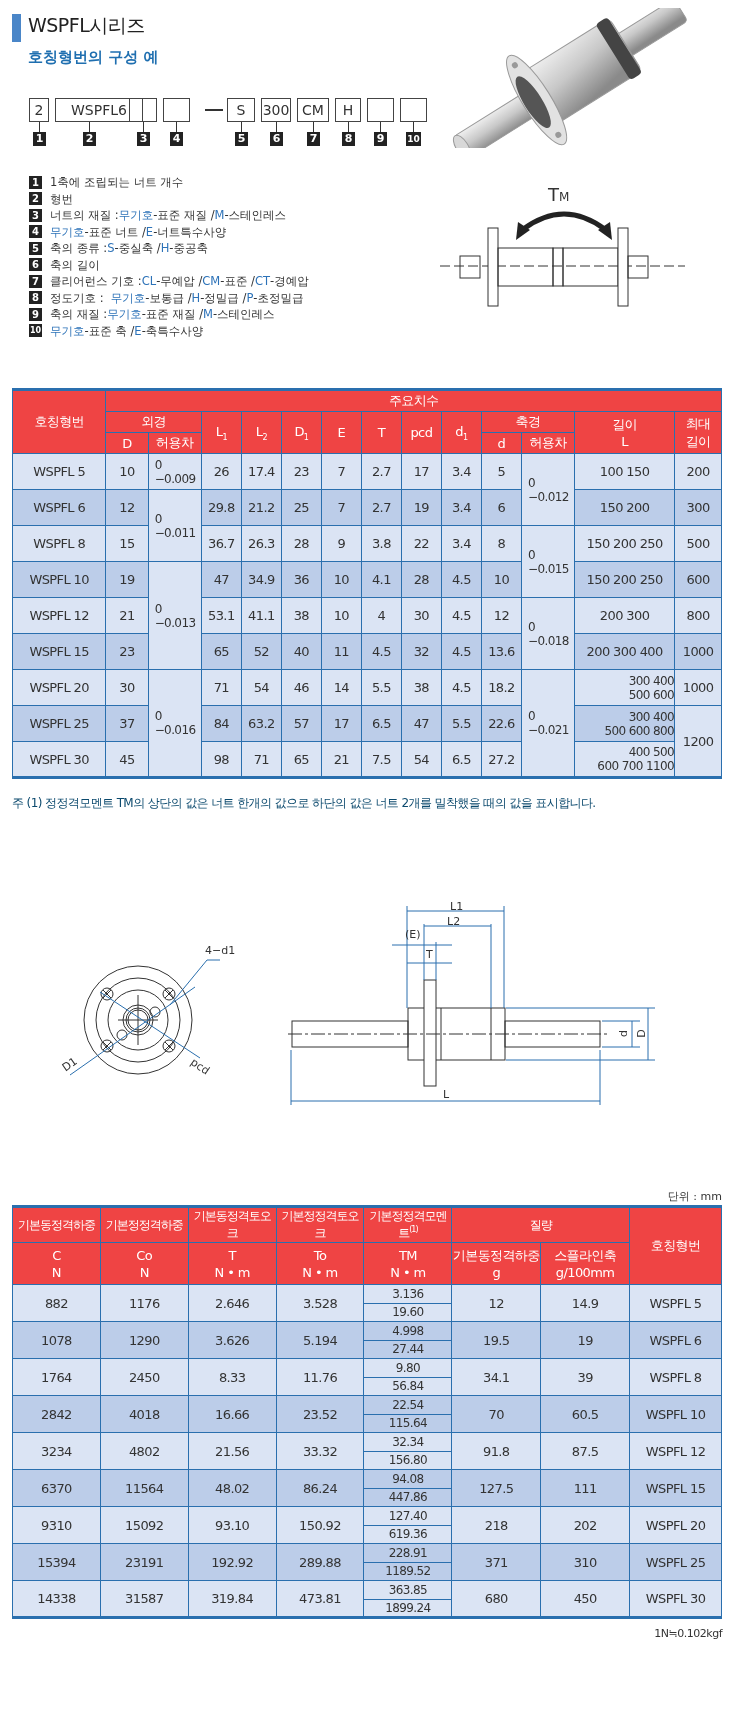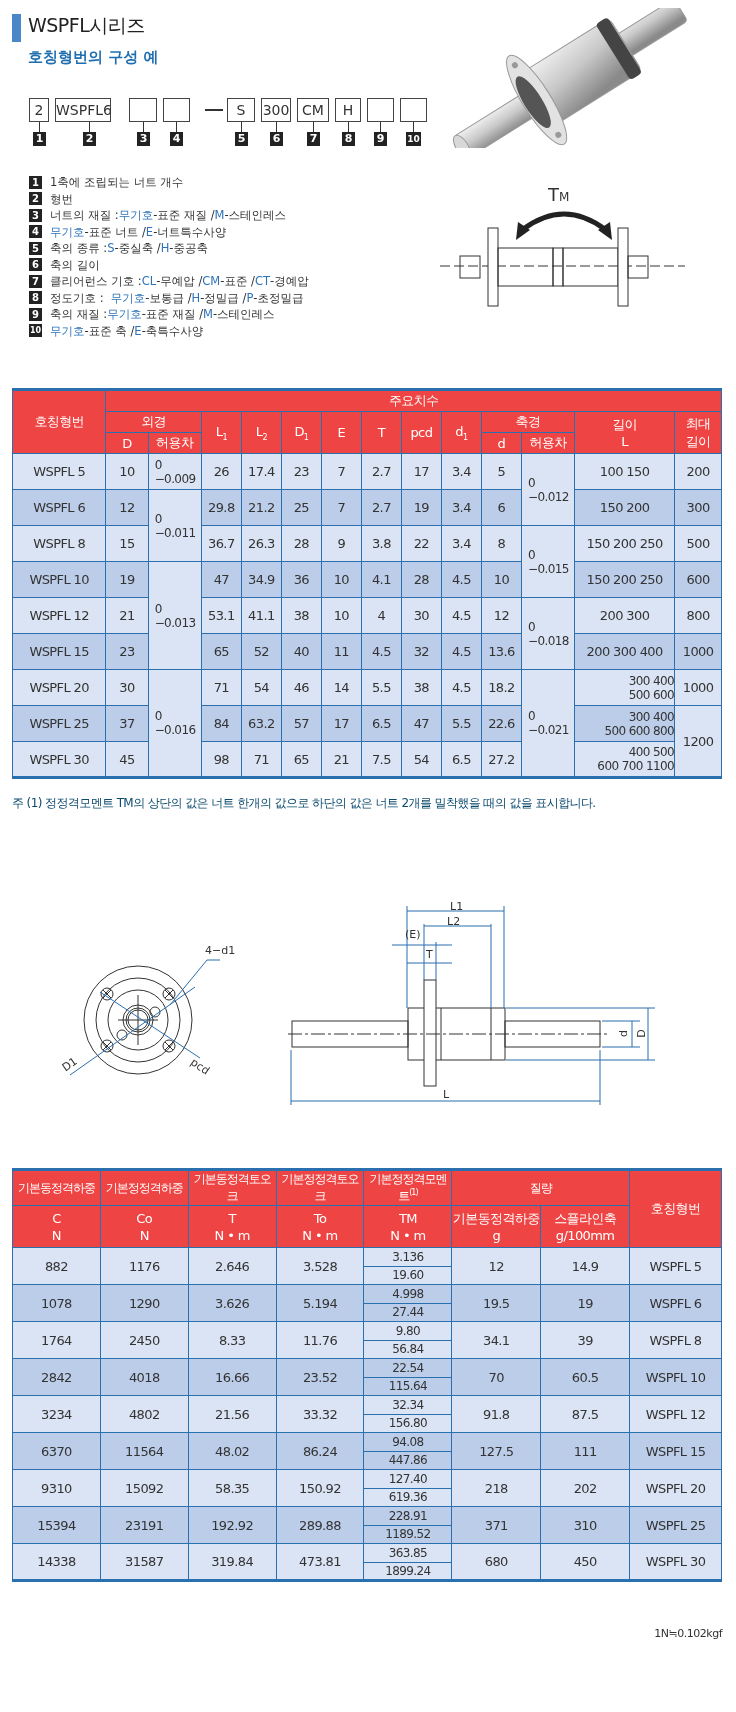--- a/index.html
+++ b/index.html
@@ -26,40 +26,40 @@
   .t1 { left: 12px; top: 388px; width: 710px; border-top: 3px solid #2a6fae; border-bottom: 3px solid #2a6fae; }
   .t1 td { height: 36px; }
   .t1 th.h1 { height: 22px; }
   .t1 th.h2 { height: 21px; }
   .t1 th.h3 { height: 21px; }
   .sub { font-size: 8px; vertical-align: sub; }
   .tol { font-size: 12px; line-height: 14px; text-align: left; padding-left: 6px !important; }
   .multiline { font-size: 12px; line-height: 14px; text-align: right; }
   .note { left: 12px; top: 795px; font-size: 12px; color: #0c4a6e; letter-spacing: -0.6px; }
   .unit { right: 14px; top: 1189px; font-size: 11px; color: #333; }
-  .t2 { left: 12px; top: 1168px; width: 710px; border-top: 3px solid #2a6fae; border-bottom: 3px solid #2a6fae; }
+  .t2 { left: 12px; top: 1205px; width: 710px; border-top: 3px solid #2a6fae; border-bottom: 3px solid #2a6fae; }
   .t2 th.h1 { height: 22px; font-size: 12px; letter-spacing: -1px; }
   .t2 th.h2 { height: 42px; font-size: 13px; line-height: 17px; }
   .t2 td { height: 37px; }
   .t2 td.tm { height: 18px; font-size: 12px; line-height: 16px; }
   .foot { right: 14px; top: 1627px; font-size: 11px; color: #333; letter-spacing: -0.5px; }
 </style>
 </head>
 <body>
 
 <div class="abs title-bar"></div>
 <div class="abs title">WSPFL시리즈</div>
 <div class="abs subtitle">호칭형번의 구성 예</div>
 
 <div class="abs code-row">
   <div class="code-box" style="left:0;width:20px;">2</div>
   <div class="code-tick" style="left:10px;"></div>
   <div class="code-num" style="left:4px;">1</div>
 
-  <div class="code-box" style="left:26px;width:56px;">WSPFL6</div>
+  <div class="code-box" style="left:26px;width:88px;">WSPFL6</div>
   <div class="code-tick" style="left:60px;"></div>
   <div class="code-num" style="left:54px;">2</div>
 
   <div class="code-box" style="left:100px;width:28px;"></div>
   <div class="code-tick" style="left:114px;"></div>
   <div class="code-num" style="left:108px;">3</div>
 
   <div class="code-box" style="left:134px;width:27px;"></div>
   <div class="code-tick" style="left:147px;"></div>
   <div class="code-num" style="left:141px;">4</div>
@@ -566,21 +566,21 @@
         <td rowspan="2">127.5</td>
         <td rowspan="2">111</td>
         <td rowspan="2">WSPFL 15</td>
       </tr>
   <tr class="r-dark">
         <td class="tm">447.86</td>
       </tr>
   <tr class="r-light">
         <td rowspan="2">9310</td>
         <td rowspan="2">15092</td>
-        <td rowspan="2">58.35</td>
+        <td rowspan="2">93.10</td>
         <td rowspan="2">150.92</td>
         <td class="tm">127.40</td>
         <td rowspan="2">218</td>
         <td rowspan="2">202</td>
         <td rowspan="2">WSPFL 20</td>
       </tr>
   <tr class="r-light">
         <td class="tm">619.36</td>
       </tr>
   <tr class="r-dark">

